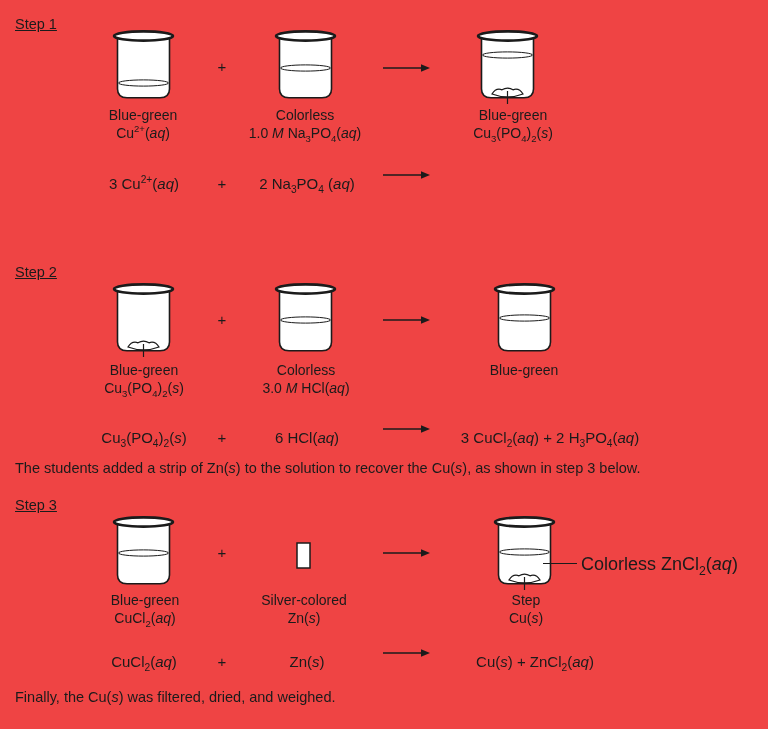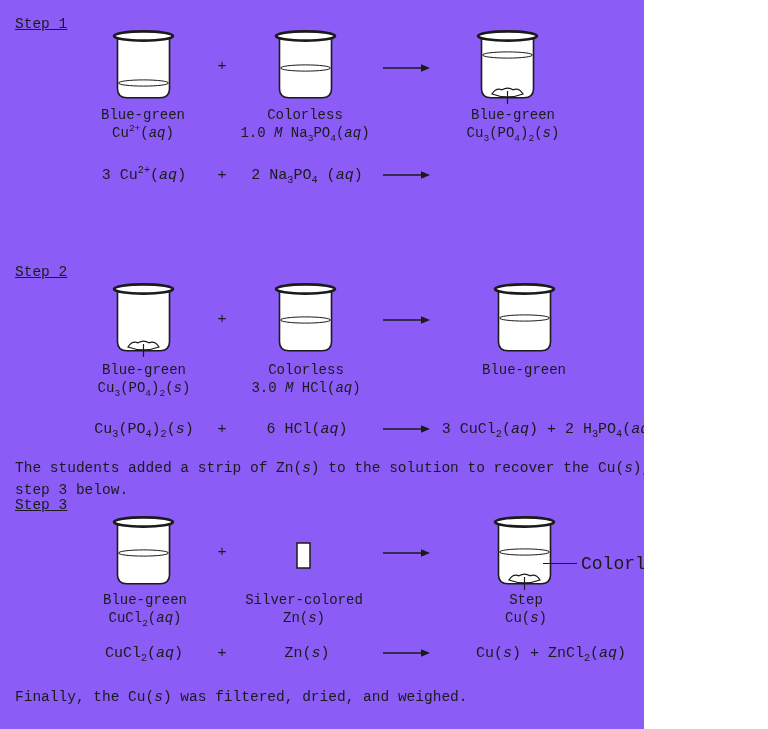--- a/index.html
+++ b/index.html
@@ -1,33 +1,34 @@
 <!DOCTYPE html>
 <html><head>
 <meta charset="utf-8">
 <style>
   html,body{margin:0;padding:0;background:#ffffff;}
   .page{
-    position:relative;width:644px;height:729px;background:#8b5cf6;
-    font-family:Liberation Mono, monospace;color:#1b1b1b;overflow:hidden;
+    position:relative;width:768px;height:729px;background:#ef4444;
+    font-family:Liberation Sans, sans-serif;color:#1b1b1b;overflow:hidden;
   }
   .heading{
     position:absolute;left:15px;font-size:14.5px;line-height:15px;
     text-decoration:underline;white-space:nowrap;
   }
   .beaker{position:absolute;line-height:0;}
   .plusd{position:absolute;font-size:15px;line-height:20px;transform:translateX(-50%);}
   .arrow{position:absolute;line-height:0;}
   .blabel{
     position:absolute;transform:translateX(-50%);text-align:center;
     font-size:14px;line-height:18px;white-space:nowrap;
   }
   .eqp{
     position:absolute;font-size:15px;line-height:18px;white-space:nowrap;
     transform:translateX(-50%);
+    margin-top:8px;
   }
   .para{position:absolute;left:15px;width:740px;font-size:14.5px;line-height:22px;}
   .indent{text-indent:18px;}
   .callout-line{position:absolute;width:34px;border-top:1.4px solid #1b1b1b;}
   .callout-text{position:absolute;font-size:18px;line-height:16px;white-space:nowrap;}
   sub,sup{font-size:0.68em;line-height:0;}
 </style>
 </head>
 <body>
 
@@ -208,17 +209,17 @@
 
   <div class="eqp" style="left:144px;top:645px">CuCl<sub>2</sub>(<i>aq</i>)</div>
   <div class="eqp" style="left:222px;top:645px">+</div>
   <div class="eqp" style="left:307px;top:645px">Zn(<i>s</i>)</div>
   <div class="arrow" style="left:383px;top:648px">
     <svg width="47" height="10" viewBox="0 0 47 10">
       <line x1="0" y1="5" x2="38" y2="5" stroke="#1b1b1b" stroke-width="1.4"></line>
       <polygon points="38,1.2 47,5 38,8.8" fill="#1b1b1b"></polygon>
     </svg>
   </div>
-  <div class="eqp" style="left:551px;top:645px">Cu(<i>s</i>) + ZnCl<sub>2</sub>(<i>aq</i>)</div>
+  <div class="eqp" style="left:535px;top:645px">Cu(<i>s</i>) + ZnCl<sub>2</sub>(<i>aq</i>)</div>
 
   <div class="para" style="top:686px">Finally, the Cu(<i>s</i>) was filtered, dried, and weighed.</div>
 
 </div>
 
 </body></html>

